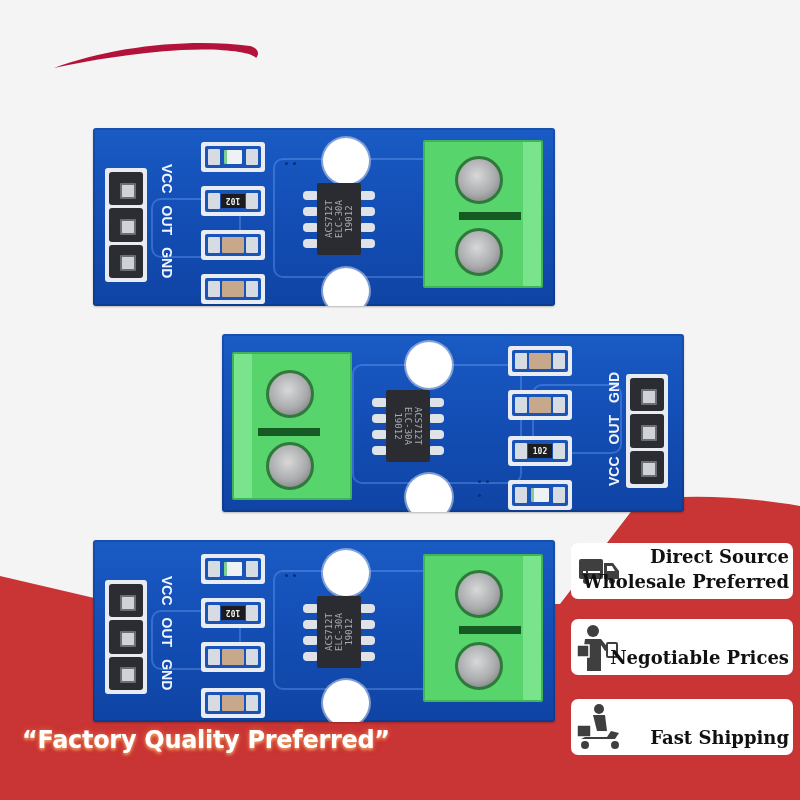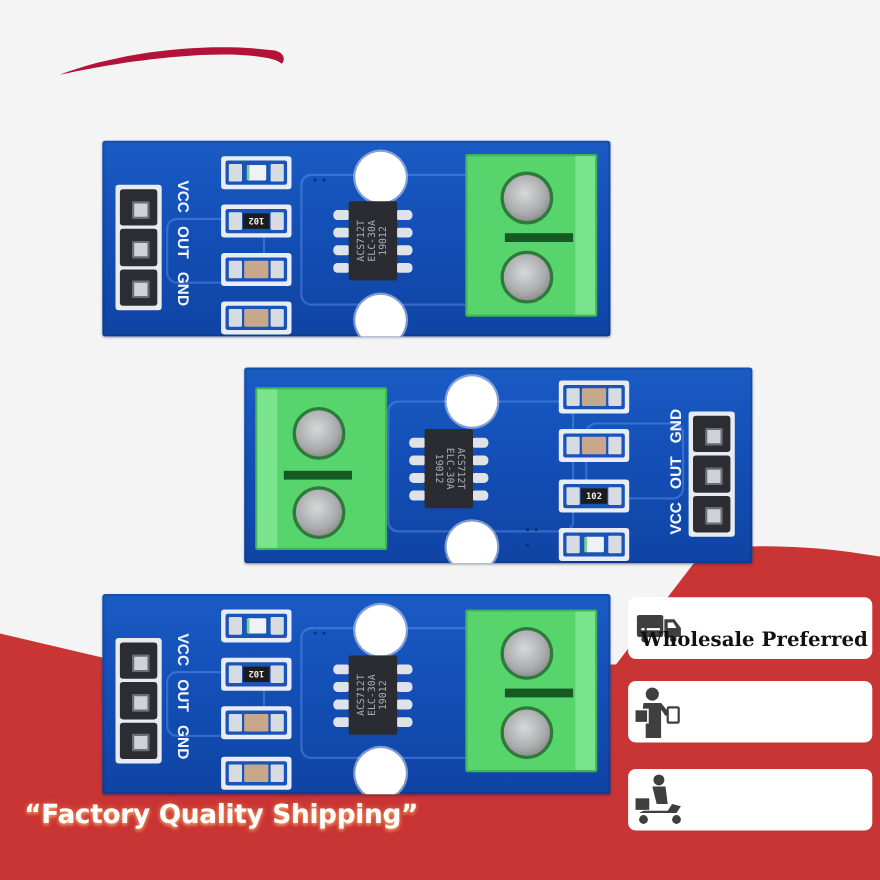--- a/index.html
+++ b/index.html
@@ -357,36 +357,39 @@
 <div class="feature f1">
   <svg class="icon" viewBox="0 0 48 48">
     <rect x="4" y="12" width="24" height="20" rx="2" fill="#3f3f3f"></rect>
     <path d="M29,16 L38,16 L44,24 L44,32 L29,32 Z" fill="#3f3f3f"></path>
     <path d="M32,19 L37,19 L40,24 L32,24 Z" fill="#fff"></path>
     <rect x="8" y="24" width="3" height="2" fill="#fff"></rect>
       <rect x="13" y="24" width="12" height="2" fill="#fff"></rect>
     <circle cx="11" cy="34" r="3" fill="#3f3f3f"></circle>
       <circle cx="37" cy="34" r="3" fill="#3f3f3f"></circle>
   </svg>
+  <div class="line1">Direct Source</div>
   <div class="line2">Wholesale Preferred</div>
 </div>
 
 <div class="feature f2">
   <svg class="icon" viewBox="0 0 48 48">
     <circle cx="18" cy="8" r="6" fill="#3f3f3f"></circle>
     <path d="M10,16 L26,16 L34,26 L30,28 L26,22 L26,48 L12,48 L12,30 L8,30 Z" fill="#3f3f3f"></path>
     <rect x="2" y="22" width="12" height="12" fill="#3f3f3f" stroke="#fff" stroke-width="1.5"></rect>
     <rect x="32" y="20" width="10" height="14" rx="1" fill="#fff" stroke="#3f3f3f" stroke-width="2"></rect>
   </svg>
+  <div class="line2">Negotiable Prices</div>
 </div>
 
 <div class="feature f3">
   <svg class="icon" viewBox="0 0 48 48">
     <circle cx="24" cy="6" r="5" fill="#3f3f3f"></circle>
     <path d="M18,12 L30,12 L32,28 L22,28 Z" fill="#3f3f3f"></path>
     <rect x="2" y="22" width="14" height="12" fill="#3f3f3f" stroke="#fff" stroke-width="1.5"></rect>
     <path d="M6,36 L40,36 L44,30 L36,28 L32,34 L10,34 Z" fill="#3f3f3f"></path>
     <circle cx="10" cy="42" r="4" fill="#3f3f3f"></circle>
       <circle cx="40" cy="42" r="4" fill="#3f3f3f"></circle>
   </svg>
-</div>
-
-<div class="slogan">“Factory Quality Shipping”</div>
+  <div class="line2">Fast Shipping</div>
+</div>
+
+<div class="slogan">“Factory Quality Preferred”</div>
 
 </body></html>

